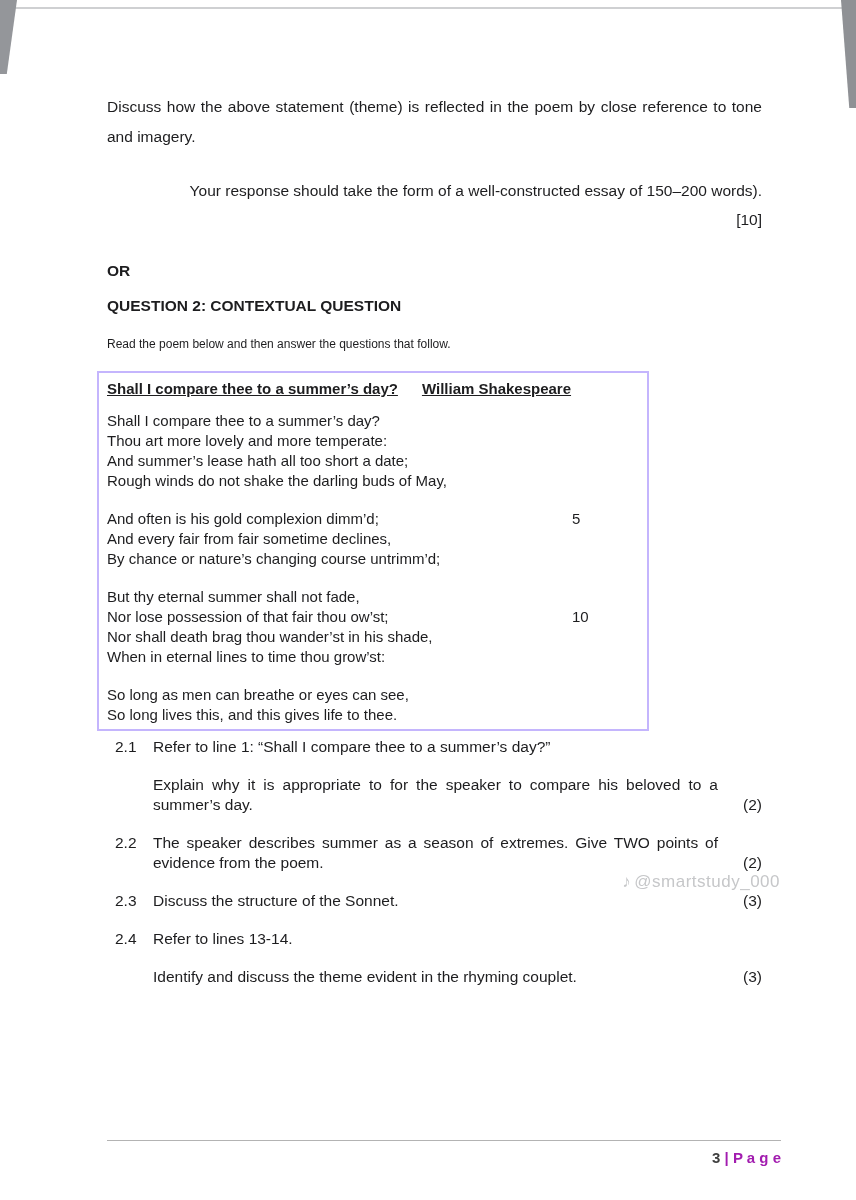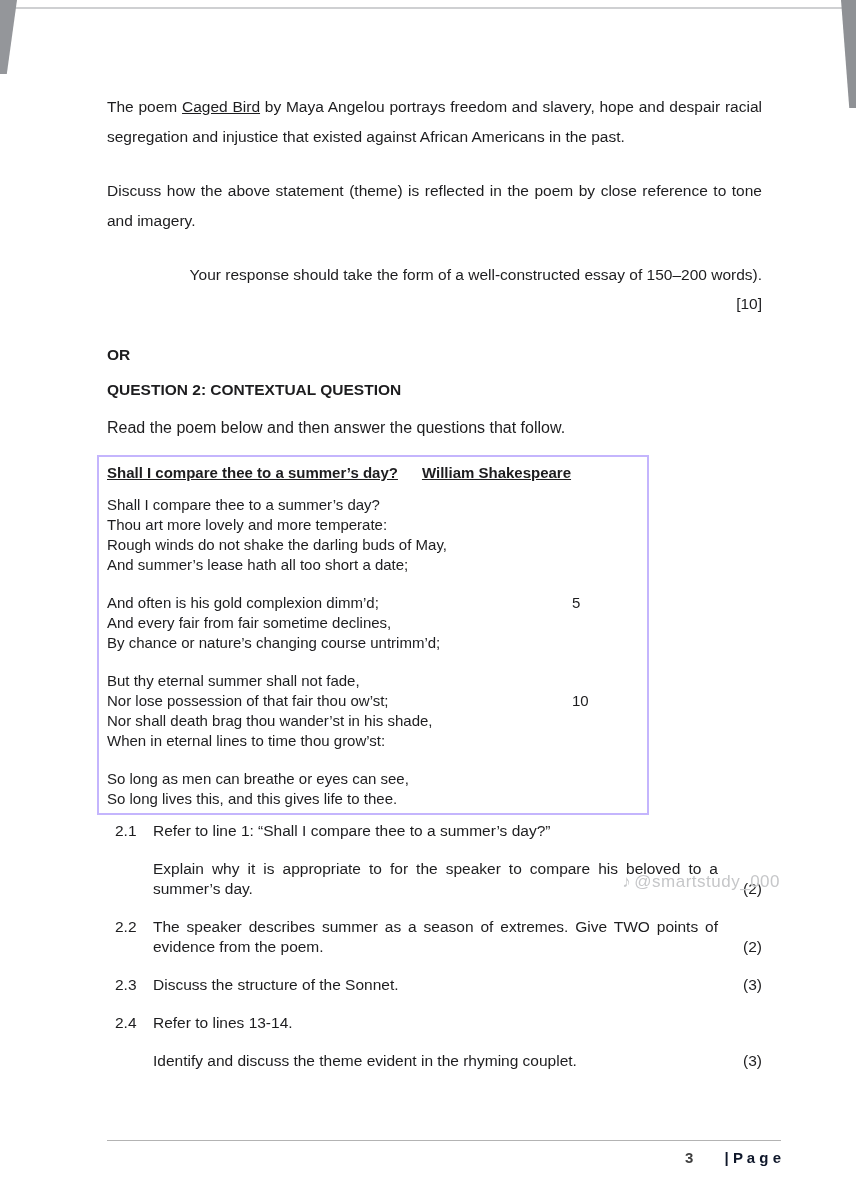--- a/index.html
+++ b/index.html
@@ -17,21 +17,21 @@
     clip-path:polygon(100% 0,0 0,55% 100%,100% 100%);}
 
   .content{position:absolute;top:0;left:0;width:856px;padding:92px 94px 0 107px;box-sizing:border-box;}
 
   .para{font-size:15.5px;line-height:30px;margin:0 0 24px 0;text-align:justify;}
   .u{text-decoration:underline;}
   .response-note{font-size:15.5px;line-height:30px;margin:0;padding-left:16px;text-align:right;}
   .marks-total{font-size:15.5px;line-height:24px;font-weight:normal;text-align:right;margin:2px 0 0 0;}
   .or-row{font-size:15.5px;line-height:22px;font-weight:bold;text-align:left;margin-top:28px;}
   .q2-heading{font-size:15.5px;line-height:22px;font-weight:bold;margin-top:13px;}
-  .q2-intro{font-size:16px;line-height:22px;margin-top:16px;}
+  .q2-intro{font-size:12px;line-height:22px;margin-top:16px;}
 
   .poem-box{
     margin-top:16px;margin-left:-10px;width:552px;box-sizing:border-box;
     border:2px solid #c4b5fd;padding:6px 8px 4px 8px;
     font-size:15px;line-height:20px;
   }
   .poem-title-row{font-weight:bold;margin-bottom:12px;white-space:nowrap;}
   .poem-title-row .u2{text-decoration:underline;}
   .title-gap{display:inline-block;width:24px;}
   .stanza{margin-bottom:18px;}
@@ -53,55 +53,54 @@
     position:absolute;top:872px;right:76px;
     font-size:17px;color:#c6c7c9;letter-spacing:0.5px;
     text-shadow:0 0 1px #ffffff;
   }
   .watermark .note{margin-right:3px;}
 
   .footer-rule{position:absolute;top:1140px;left:107px;width:674px;height:1px;background:#b3b3b3;}
   .footer{position:absolute;top:1148px;left:107px;width:674px;text-align:right;
     font-size:15px;font-weight:bold;line-height:20px;}
   .footer .pgnum{color:#3f3f3f;}
-  .footer .pglabel{color:#0f172a;padding-left:27px;}
+  .footer .pglabel{color:#a21caf;}
 </style>
 </head>
 <body>
 
 <div>
 
   <div class="top-line"></div>
   <div class="corner-left"></div>
   <div class="corner-right"></div>
 
   <div class="content">
 
-    <p class="para"><span>The poem </span><span class="u">Caged Bird</span><span> by Maya Angelou portrays freedom and slavery, hope and despair racial segregation and injustice that existed against African Americans in the past.</span></p>
 
     <p class="para">Discuss how the above statement (theme) is reflected in the poem by close reference to tone and imagery.</p>
 
     <p class="response-note">Your response should take the form of a well-constructed essay of 150–200 words).</p>
 
     <p class="marks-total">[10]</p>
 
     <div class="or-row">OR</div>
 
     <div class="q2-heading">QUESTION 2: CONTEXTUAL QUESTION</div>
 
     <div class="q2-intro">Read the poem below and then answer the questions that follow.</div>
 
     <div class="poem-box">
       <div class="poem-title-row"><span class="u2">Shall I compare thee to a summer’s day?</span><span class="title-gap"></span><span class="u2">William Shakespeare</span></div>
 
       <div class="stanza">
         <div class="pline">Shall I compare thee to a summer’s day?</div>
         <div class="pline">Thou art more lovely and more temperate:</div>
+        <div class="pline">And summer’s lease hath all too short a date;</div>
         <div class="pline">Rough winds do not shake the darling buds of May,</div>
-        <div class="pline">And summer’s lease hath all too short a date;</div>
       </div>
 
       <div class="stanza">
         <div class="pline"><span class="lnum">5</span></div>
         <div class="pline">And often is his gold complexion dimm’d;</div>
         <div class="pline">And every fair from fair sometime declines,</div>
         <div class="pline">By chance or nature’s changing course untrimm’d;</div>
       </div>
 
       <div class="stanza">

